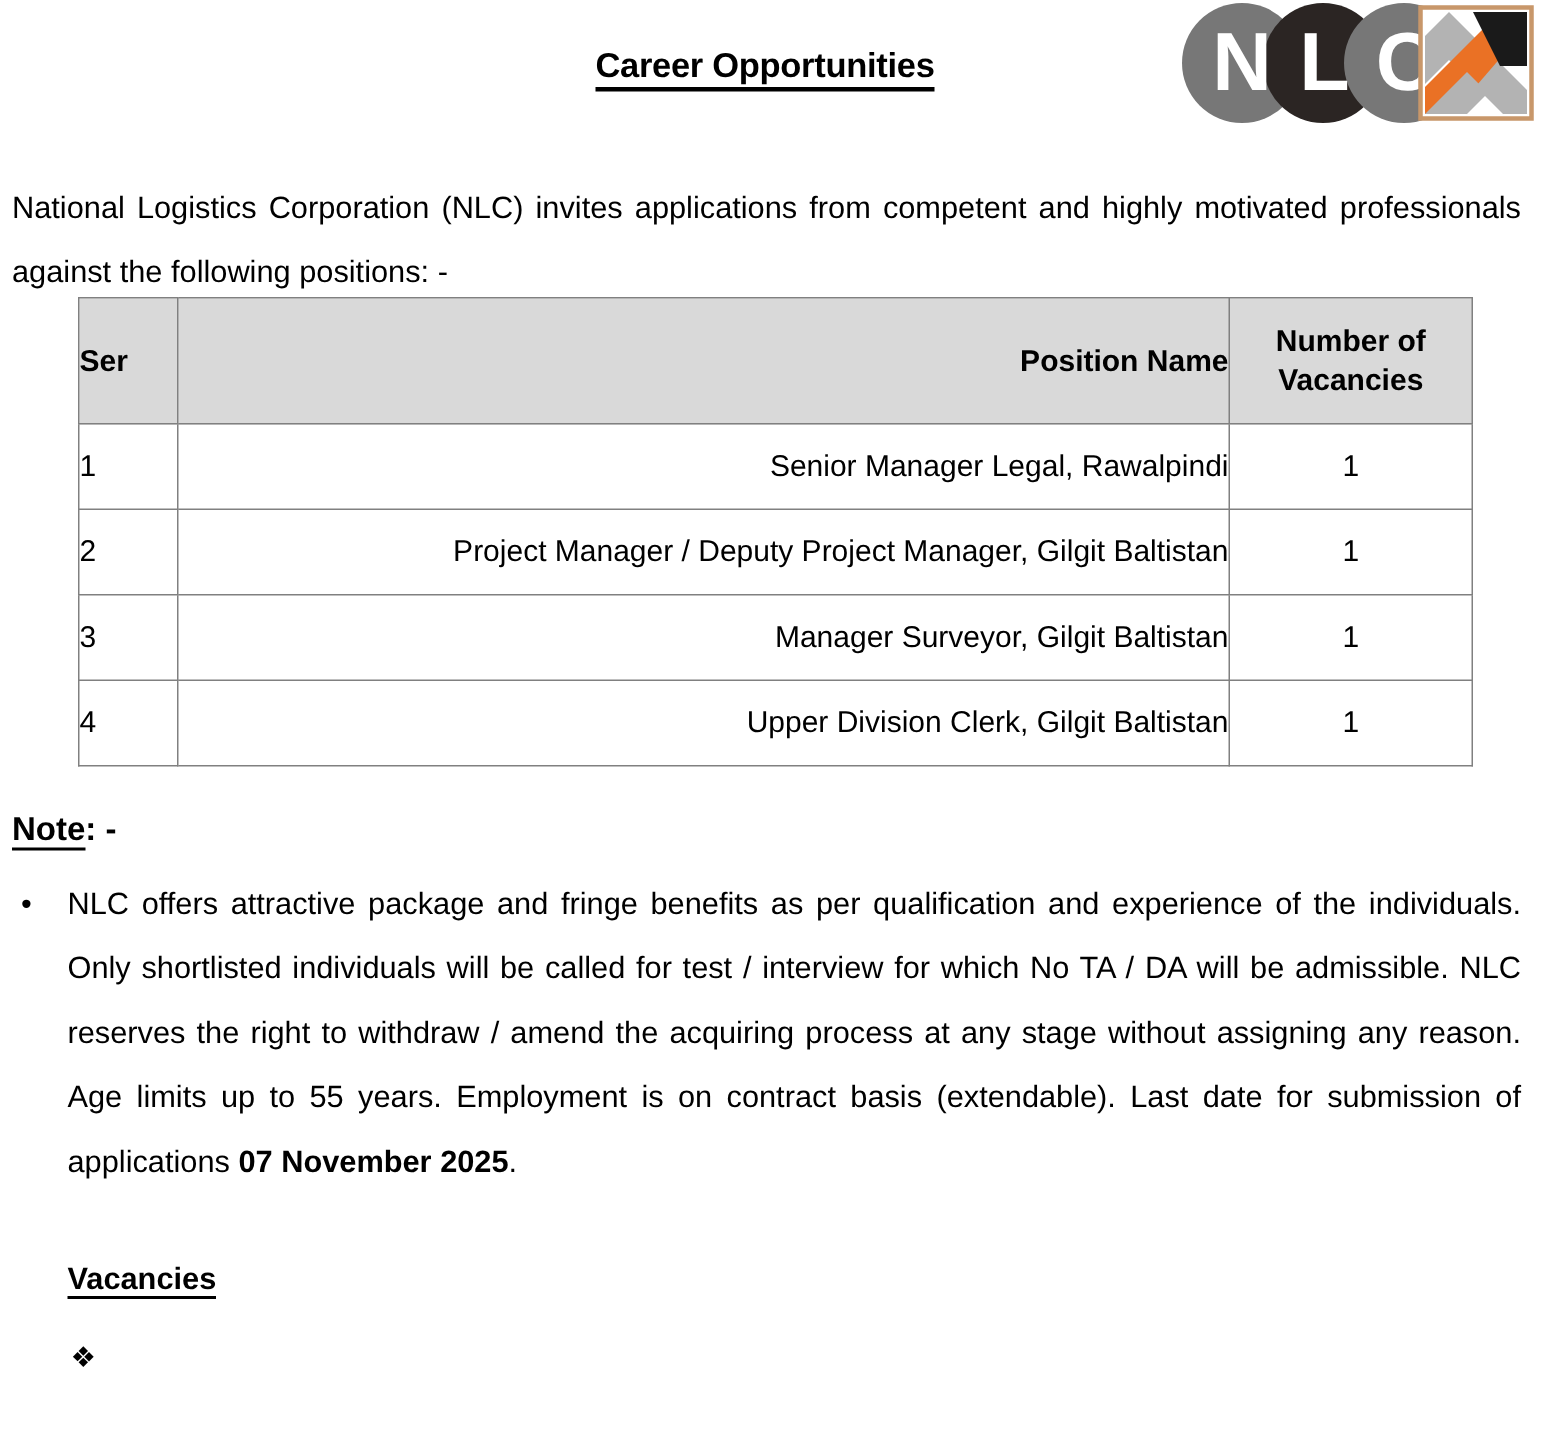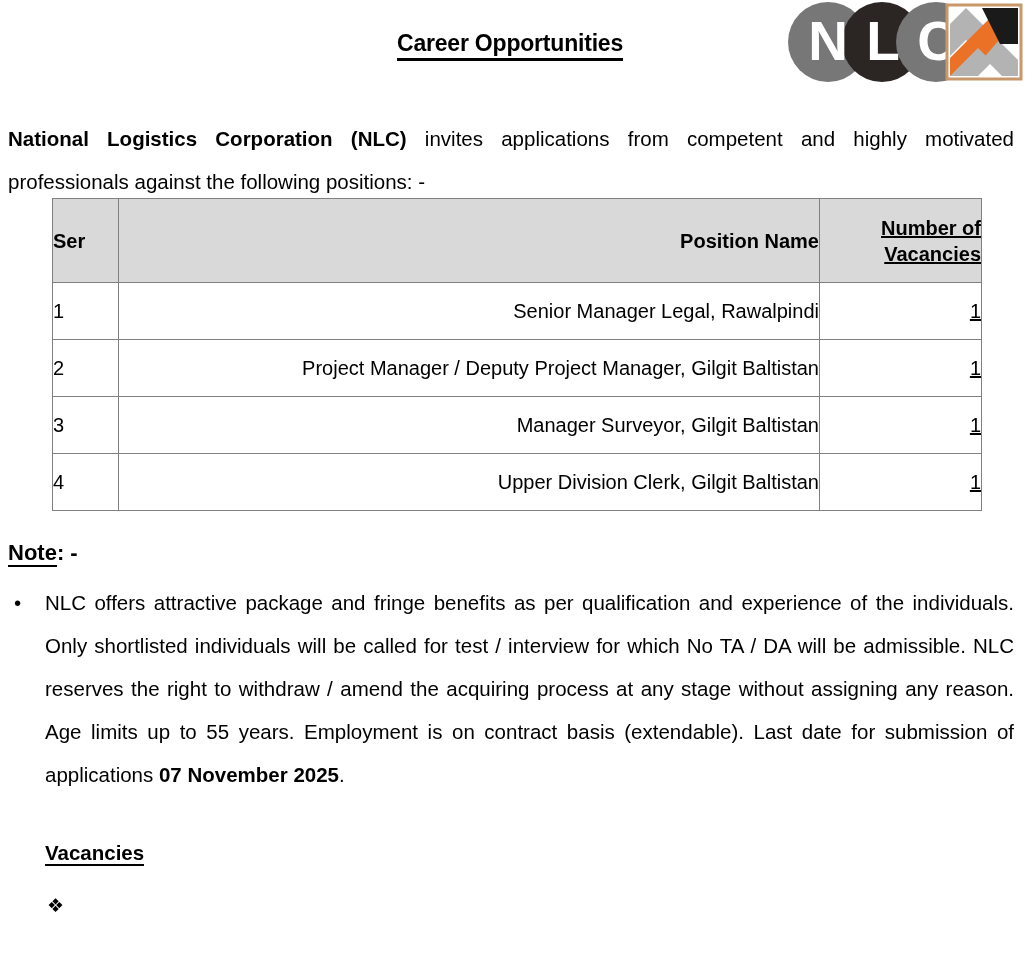--- a/index.html
+++ b/index.html
@@ -53,21 +53,21 @@
   .intro {
     position: absolute;
     top: 96px;
     left: 8px;
     width: 1006px;
     font-size: 20.5px;
     line-height: 43px;
     text-align: justify;
     text-justify: inter-word;
   }
-  .intro b { font-weight: bold; }
+  .intro b { font-weight: normal; }
 
   
   .vacancy-table {
     position: absolute;
     top: 198px;
     left: 52px;
     width: 916px;
     border-collapse: collapse;
     table-layout: fixed;
   }
@@ -79,21 +79,21 @@
   }
   .vacancy-table thead th {
     background: #d9d9d9;
     font-weight: bold;
     height: 83px;
     vertical-align: middle;
     line-height: 26px;
   }
   .col-ser   { width: 65px; text-align: left; margin-top: 32px; }
   .col-pos   { width: 688px; text-align: right; padding-left: 12px !important; }
-  .col-num   { width: 161px; text-align: right; text-decoration: underline; }
+  .col-num   { width: 161px; text-align: center; }
 
   .vacancy-table tbody td {
     height: 56px;
     vertical-align: middle;
   }
   .vacancy-table tbody td.col-pos { padding-left: 12px !important; }
 
   
   .note-head {
     position: absolute;

